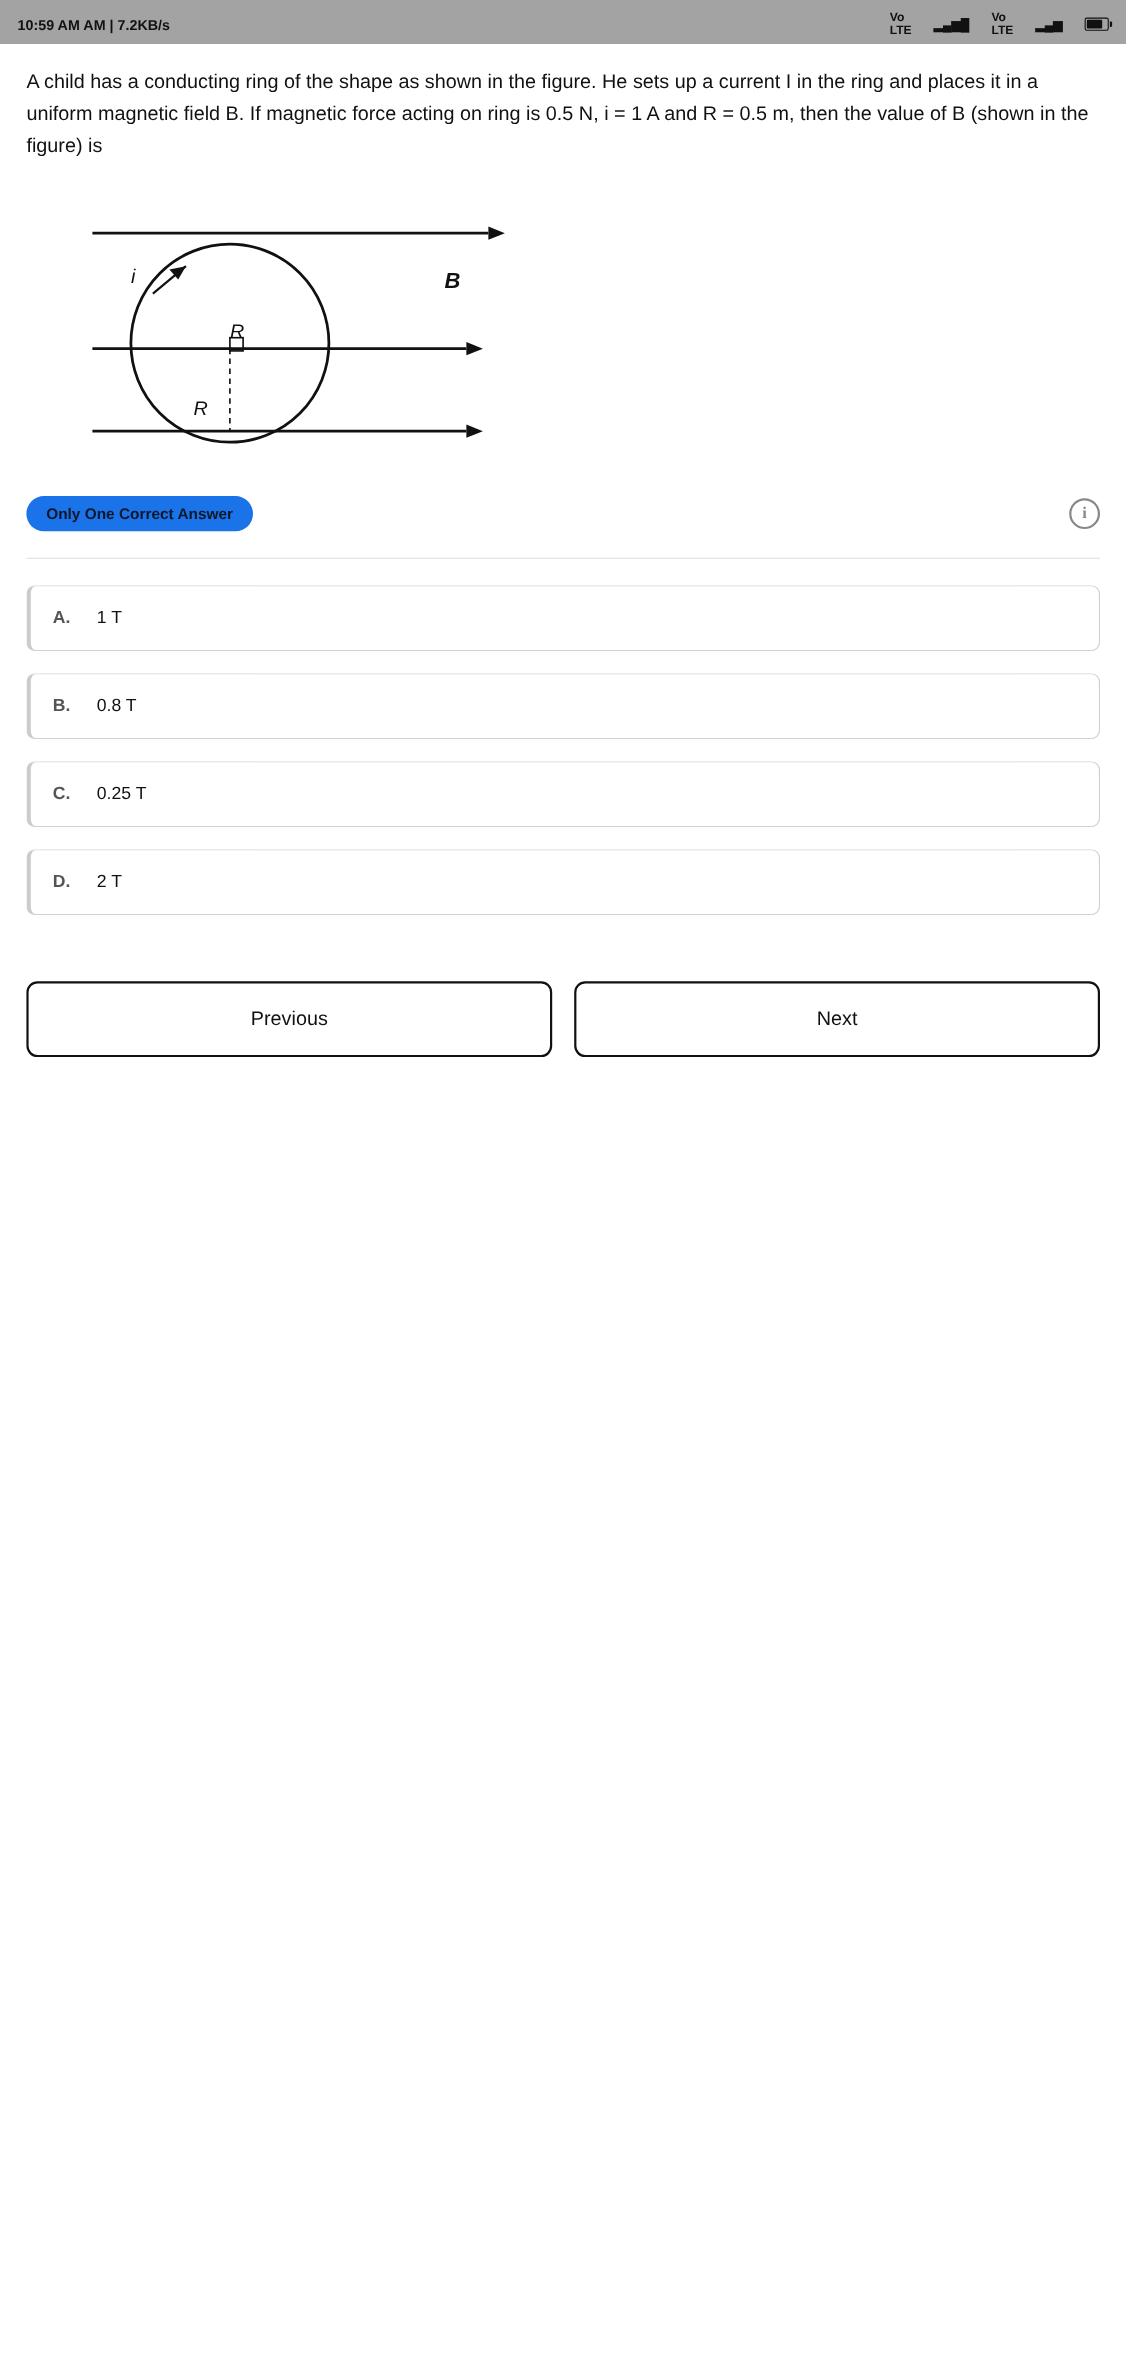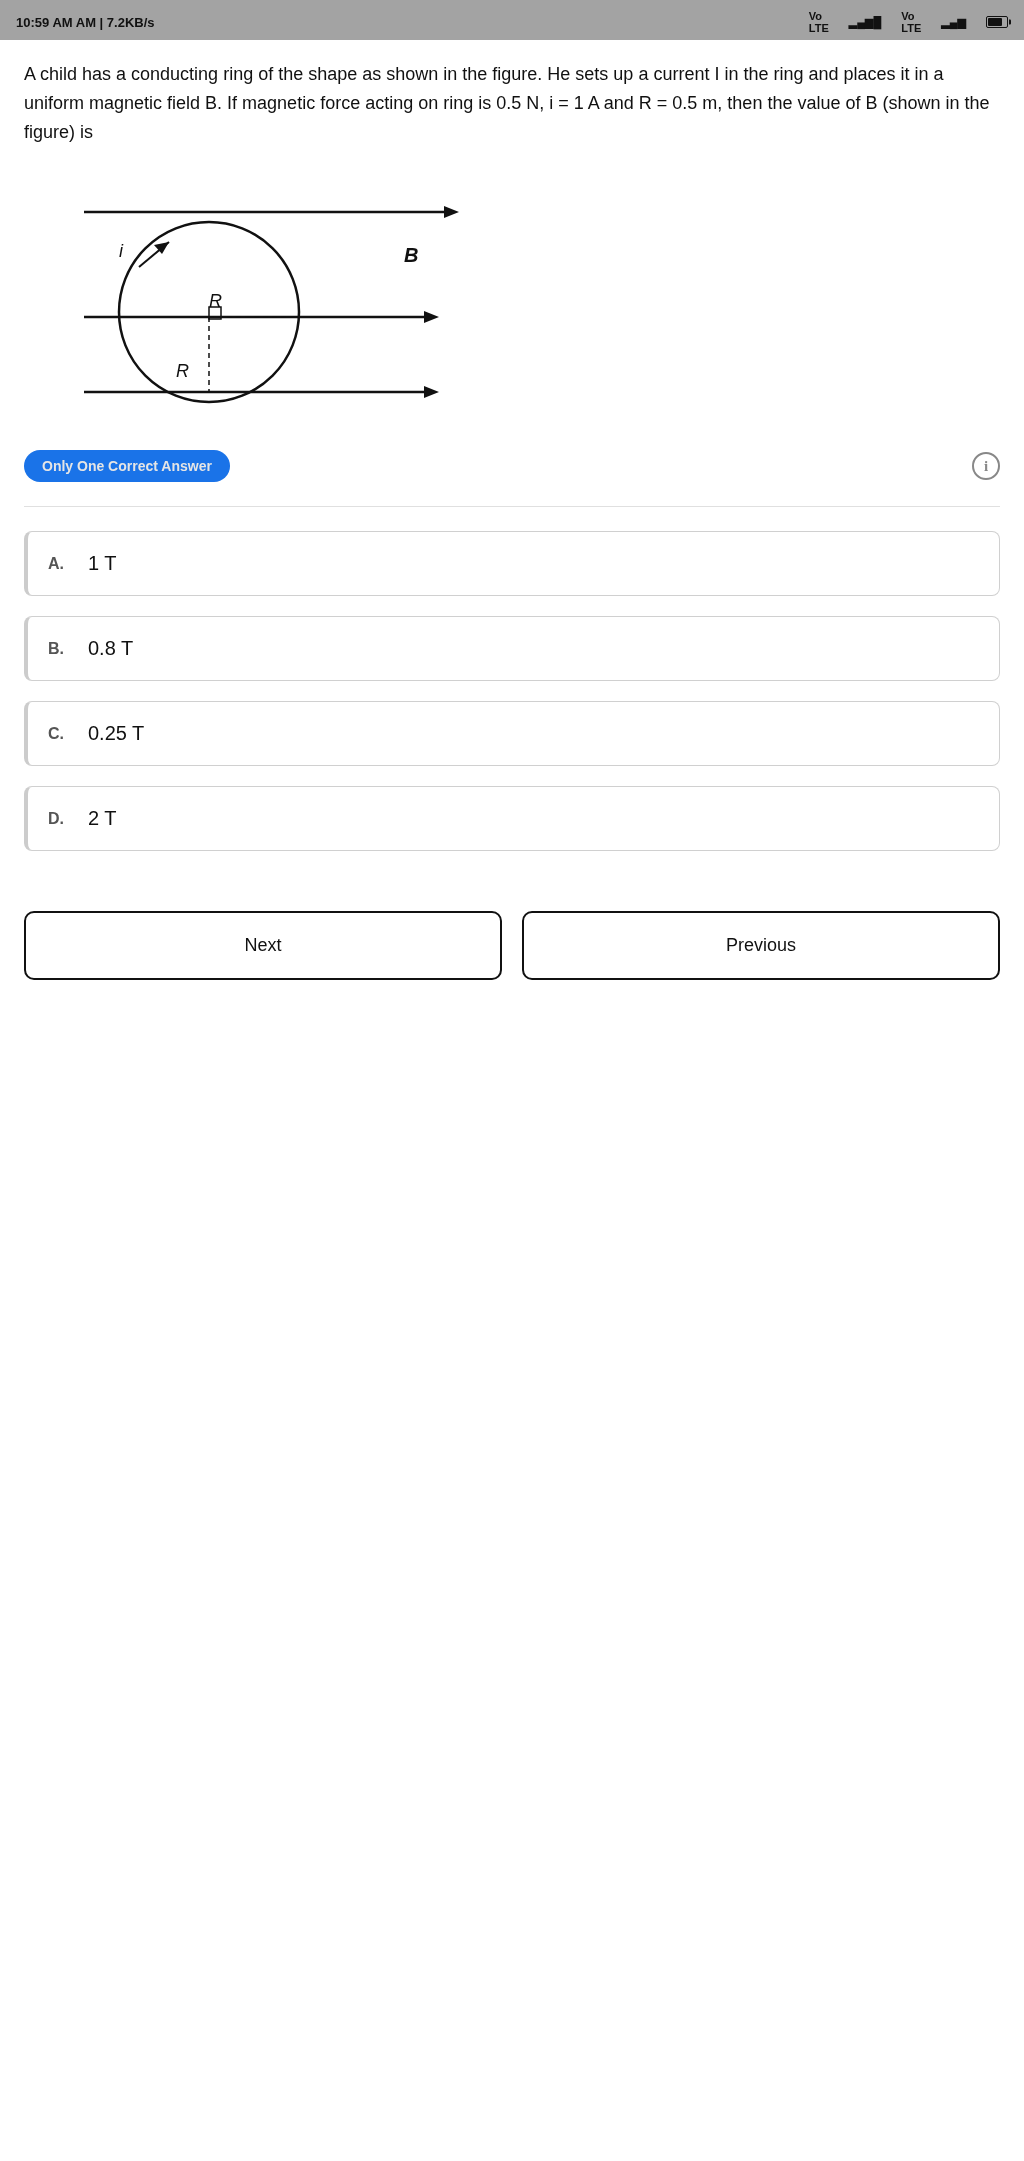--- a/index.html
+++ b/index.html
@@ -84,21 +84,21 @@
 
     
     .badge-row {
       display: flex;
       align-items: center;
       justify-content: space-between;
       margin: 0 0 24px 0;
     }
     .badge {
       background: #1a73e8;
-      color: #e5e5e5;
+      color: #0f172a;
       border-radius: 20px;
       padding: 8px 18px;
       font-size: 14px;
       font-family: Arial, sans-serif;
       font-weight: 600;
     }
     .info-icon {
       width: 28px;
       height: 28px;
       border-radius: 50%;
@@ -138,21 +138,21 @@
       border-left: 4px solid #ccc;
     }
     .option-label {
       font-size: 16px;
       font-family: Arial, sans-serif;
       color: #555;
       font-weight: 600;
       min-width: 24px;
     }
     .option-value {
-      font-size: 20px;
+      font-size: 16px;
       font-family: Arial, sans-serif;
       color: #111;
     }
 
     
     .nav-buttons {
       display: flex;
       gap: 20px;
       padding: 20px 24px 32px 24px;
     }
@@ -254,15 +254,15 @@
     <div class="option-item">
       <span class="option-label">D.</span>
       <span class="option-value">2 T</span>
     </div>
 
   </div>
 
 </div>
 
 <div class="nav-buttons">
+  <button class="nav-btn">Previous</button>
   <button class="nav-btn">Next</button>
-  <button class="nav-btn">Previous</button>
 </div>
 
 </body></html>

